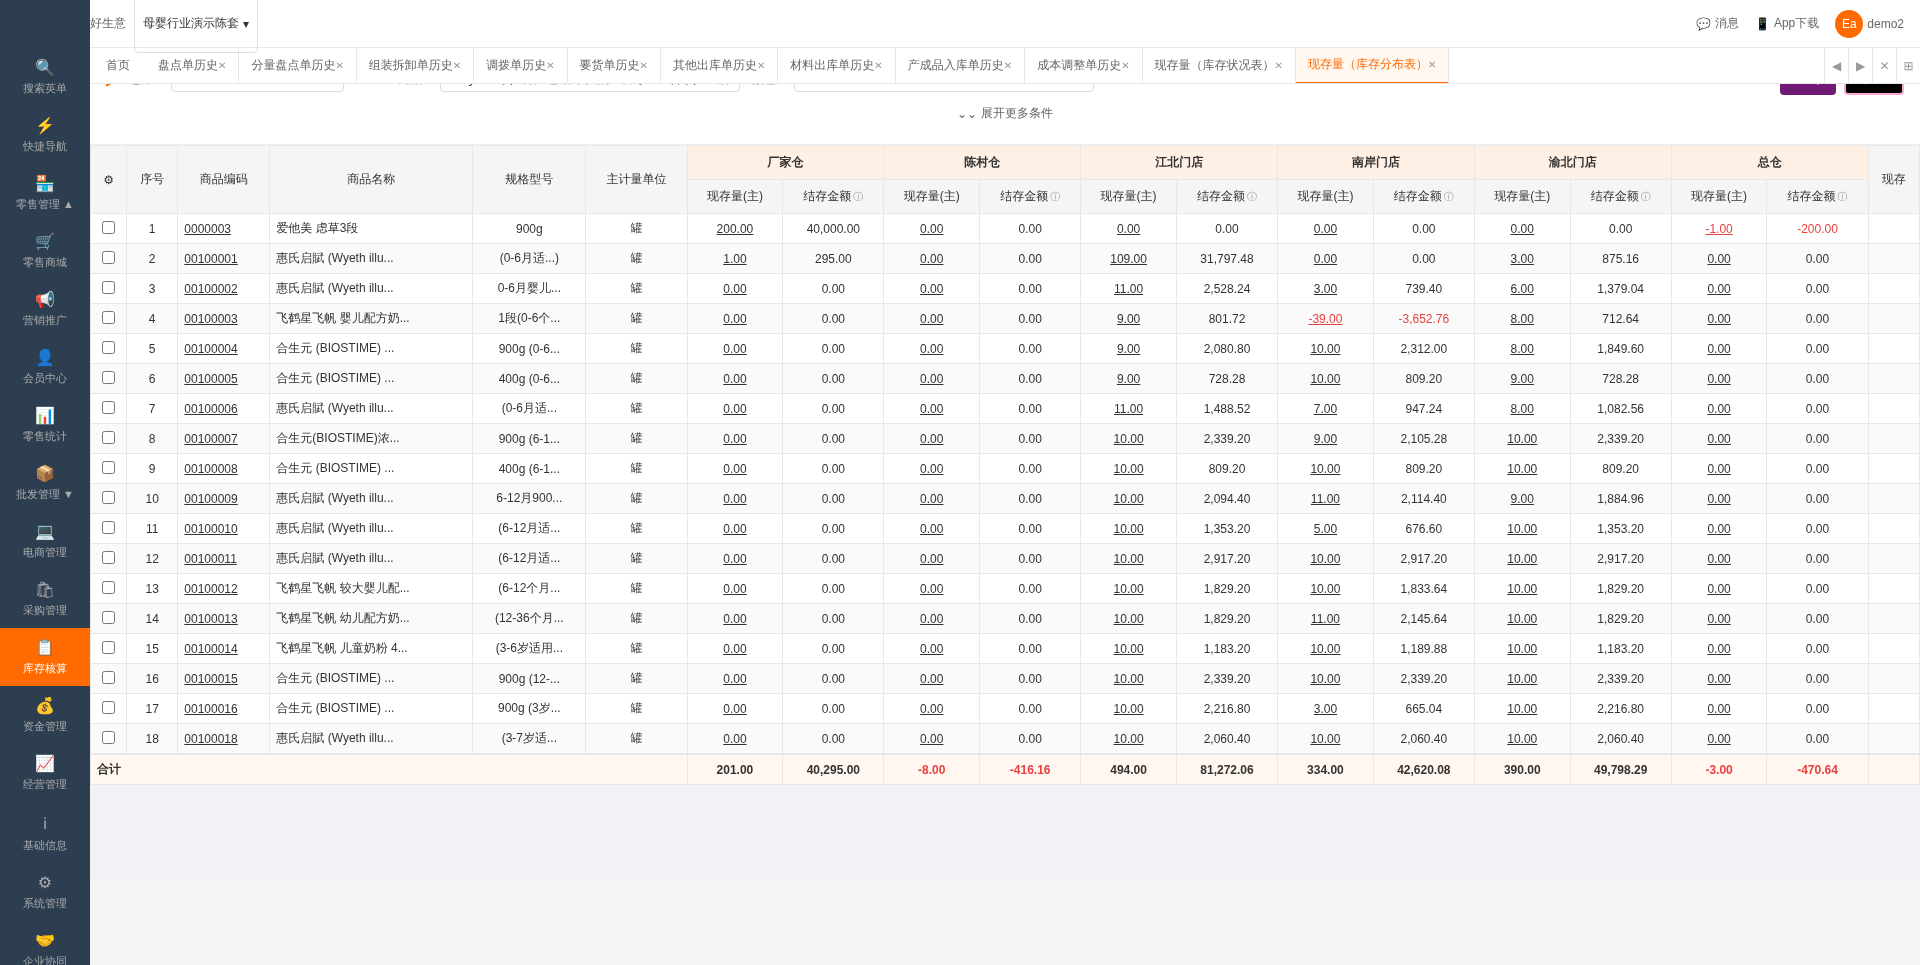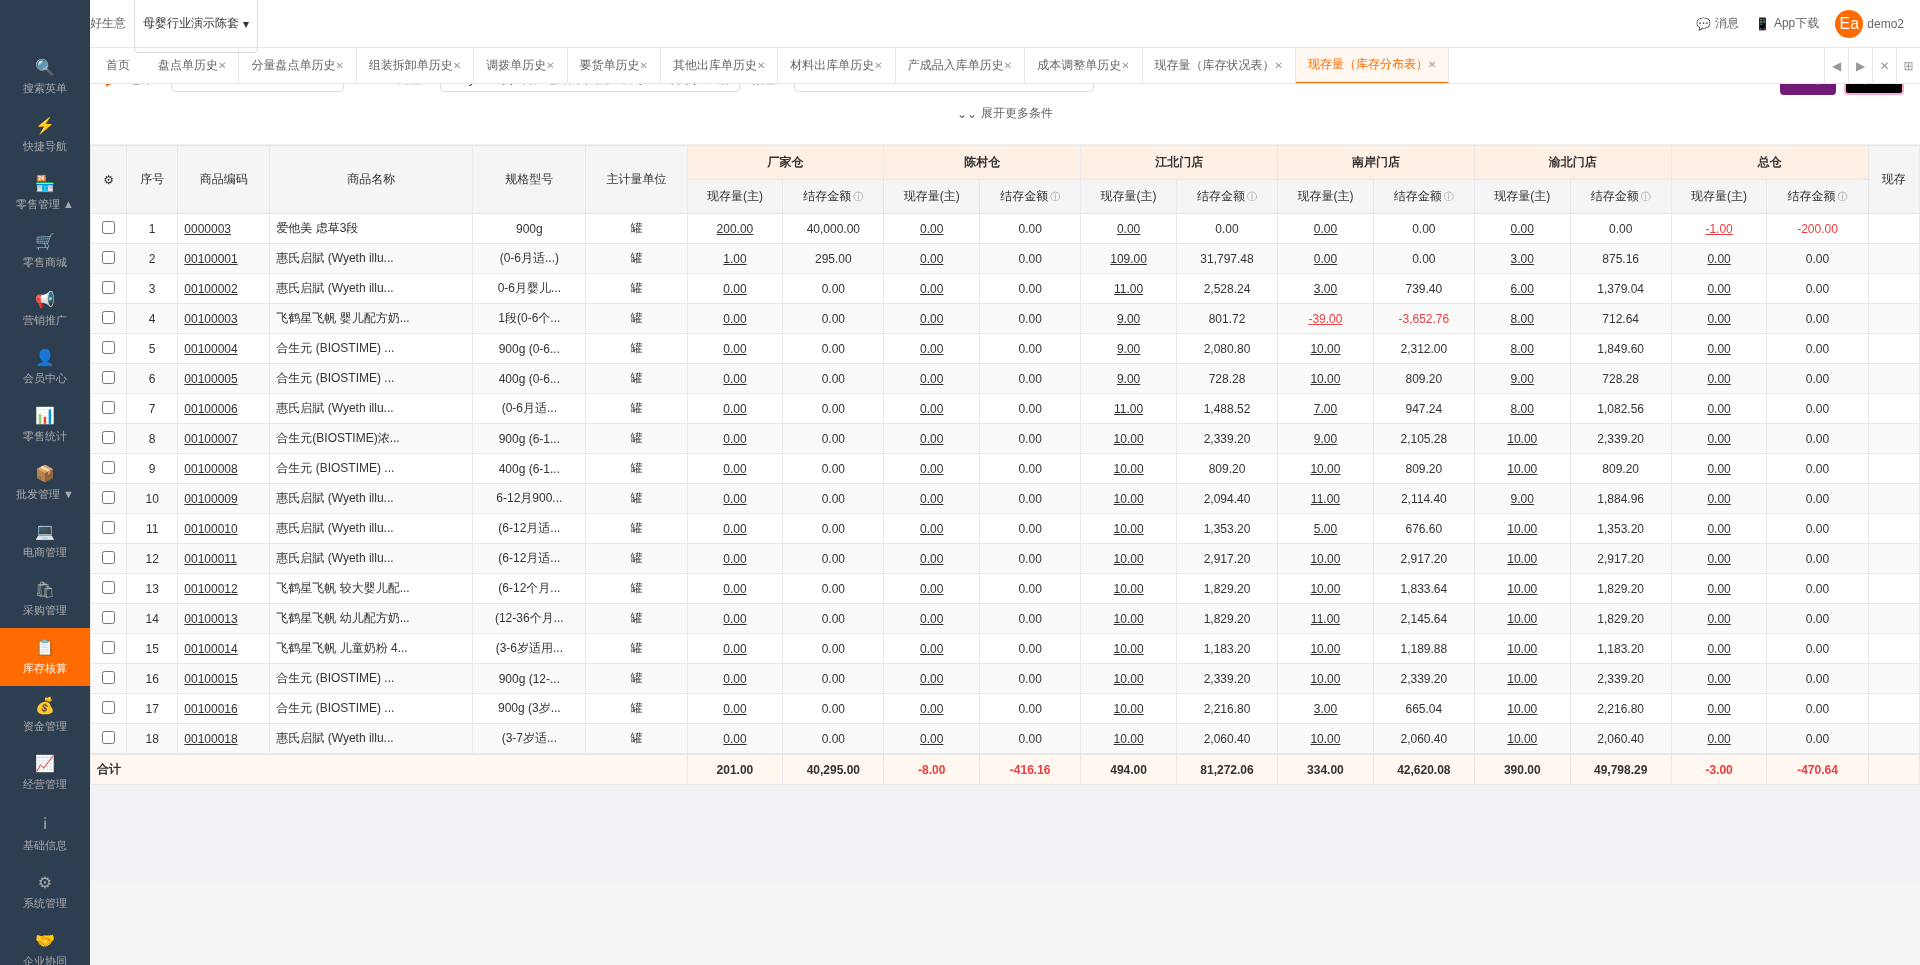--- a/index.html
+++ b/index.html
@@ -20,21 +20,21 @@
       right: 0;
       z-index: 100;
     }
     .top-bar-left { display: flex; align-items: center; gap: 8px; }
     .logo-area { display: flex; align-items: center; gap: 6px; }
     .logo-icon { width: 32px; height: 32px; background: #ff6b00; border-radius: 4px; display: flex; align-items: center; justify-content: center; color: white; font-size: 14px; font-weight: bold; }
     .logo-text { font-size: 12px; color: #666; }
     .industry-select { display: flex; align-items: center; gap: 4px; padding: 20px 8px; border: 1px solid #ddd; border-radius: 4px; cursor: pointer; color: #333; font-size: 12px; }
     .top-bar-right { display: flex; align-items: center; gap: 16px; }
     .top-bar-item { display: flex; align-items: center; gap: 4px; cursor: pointer; color: #666; font-size: 12px; }
-    .avatar { width: 28px; height: 28px; border-radius: 50%; background: #ff6b00; display: flex; align-items: center; justify-content: center; color: white; font-size: 16px; }
+    .avatar { width: 28px; height: 28px; border-radius: 50%; background: #ff6b00; display: flex; align-items: center; justify-content: center; color: white; font-size: 12px; }
 
     
     .nav-tabs {
       height: 36px;
       background: #fff;
       border-bottom: 1px solid #e8e8e8;
       display: flex;
       align-items: center;
       position: fixed;
       top: 48px;

